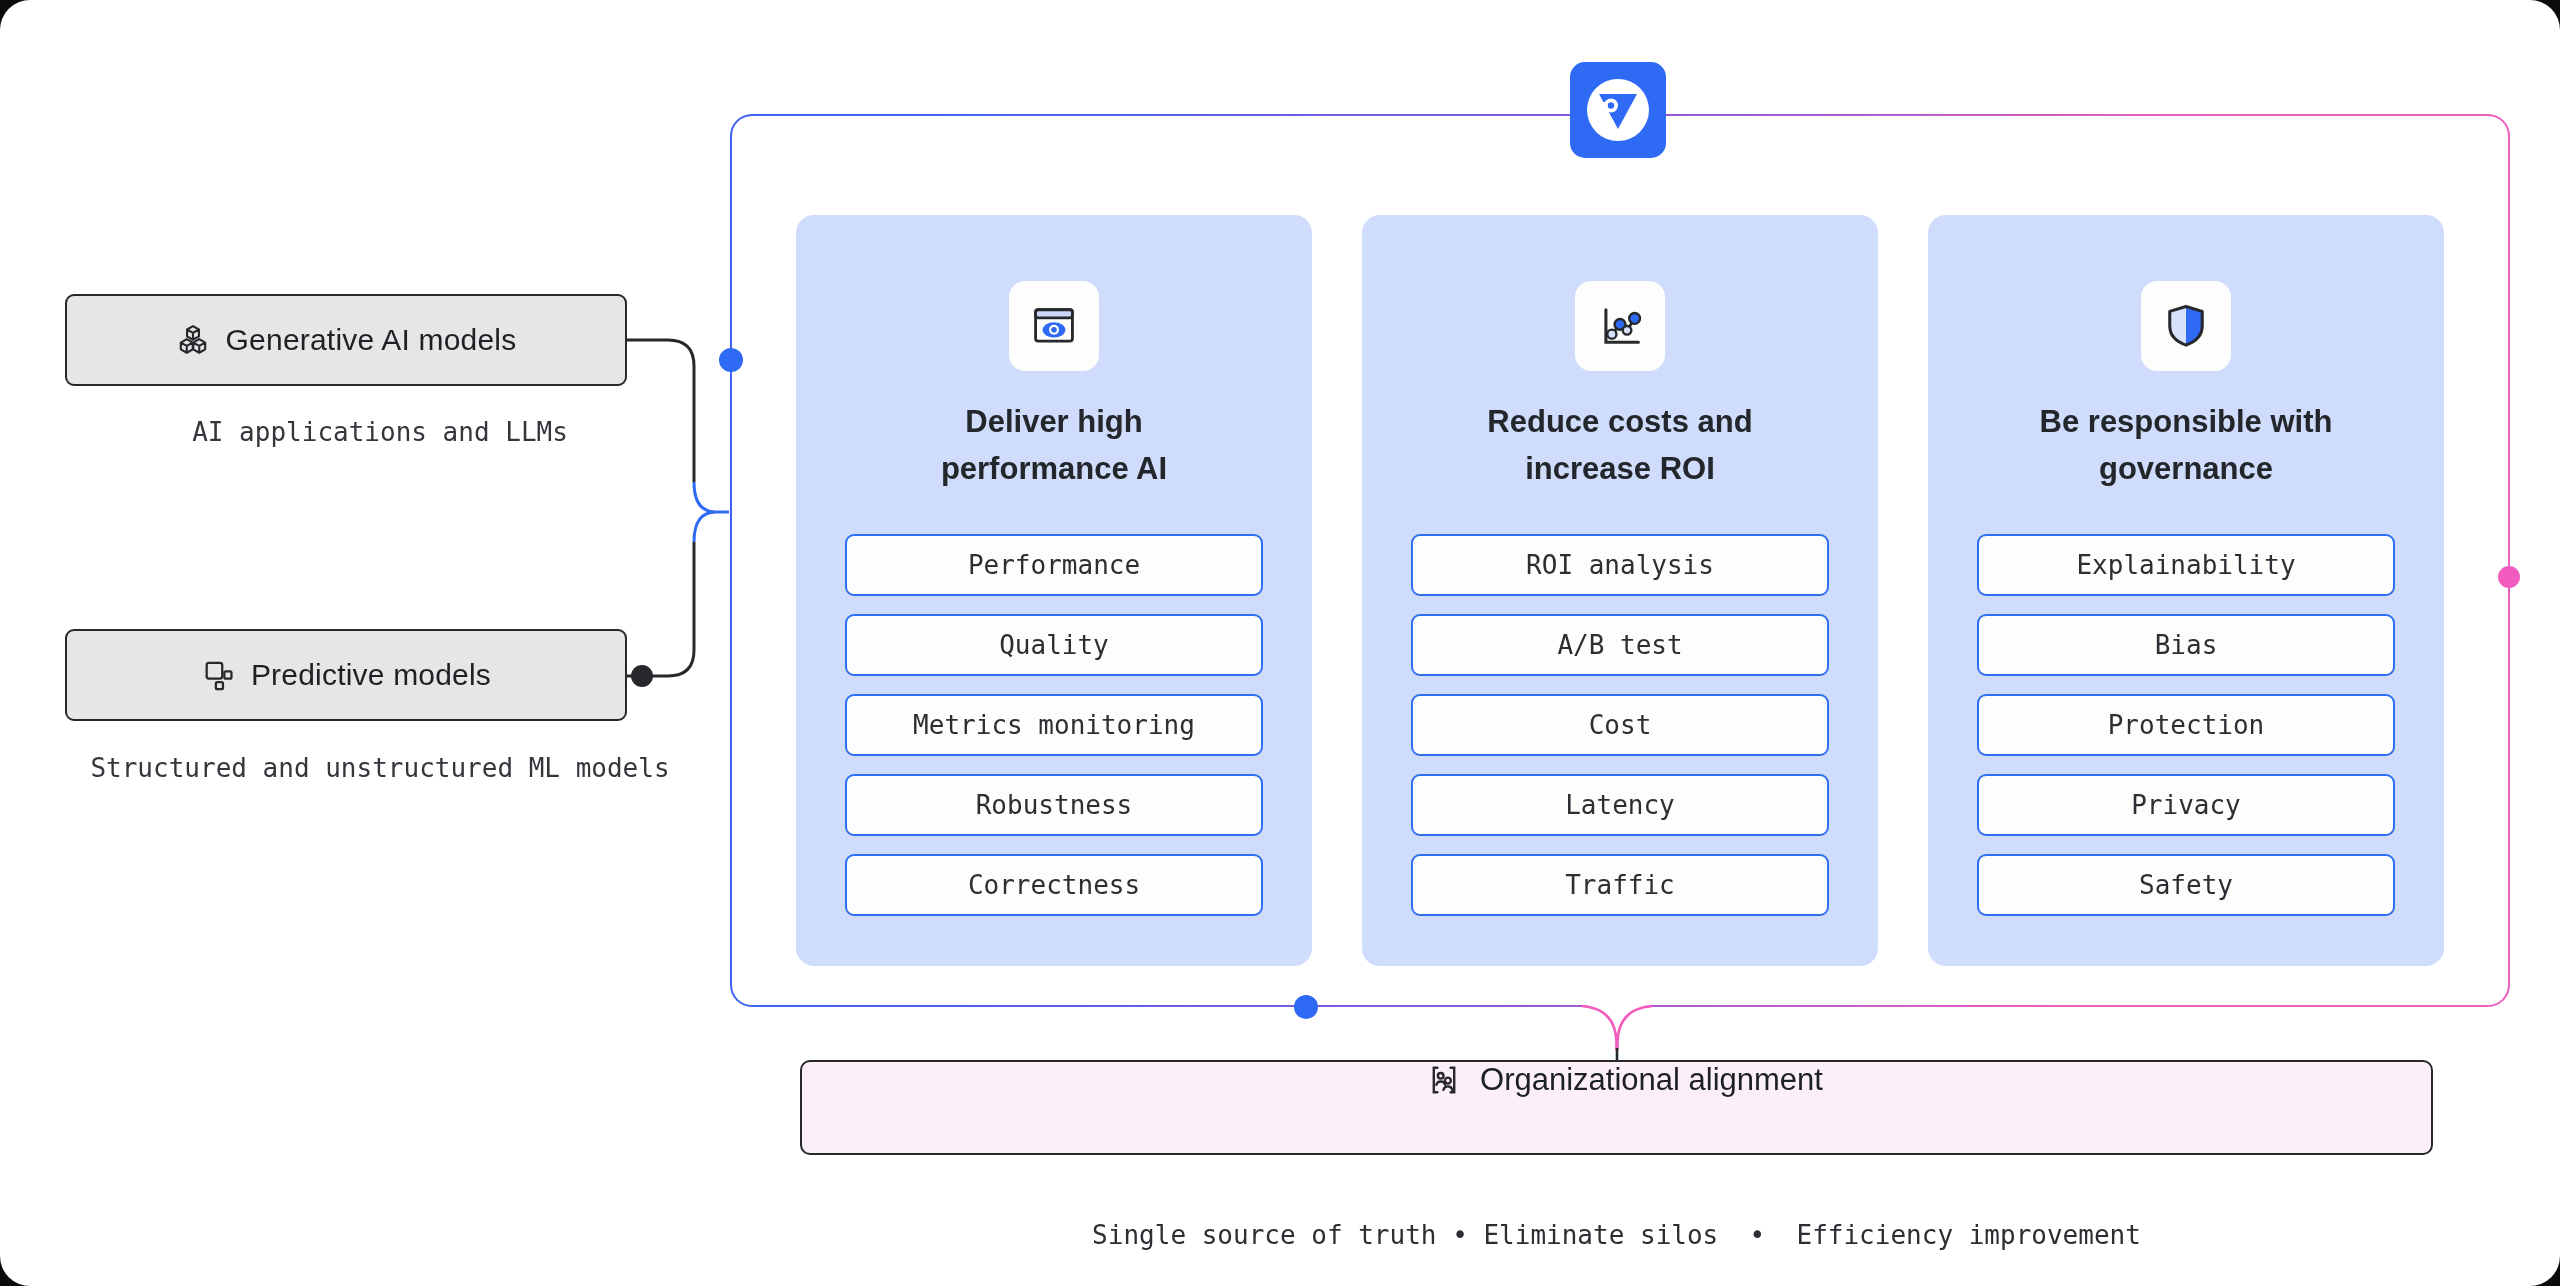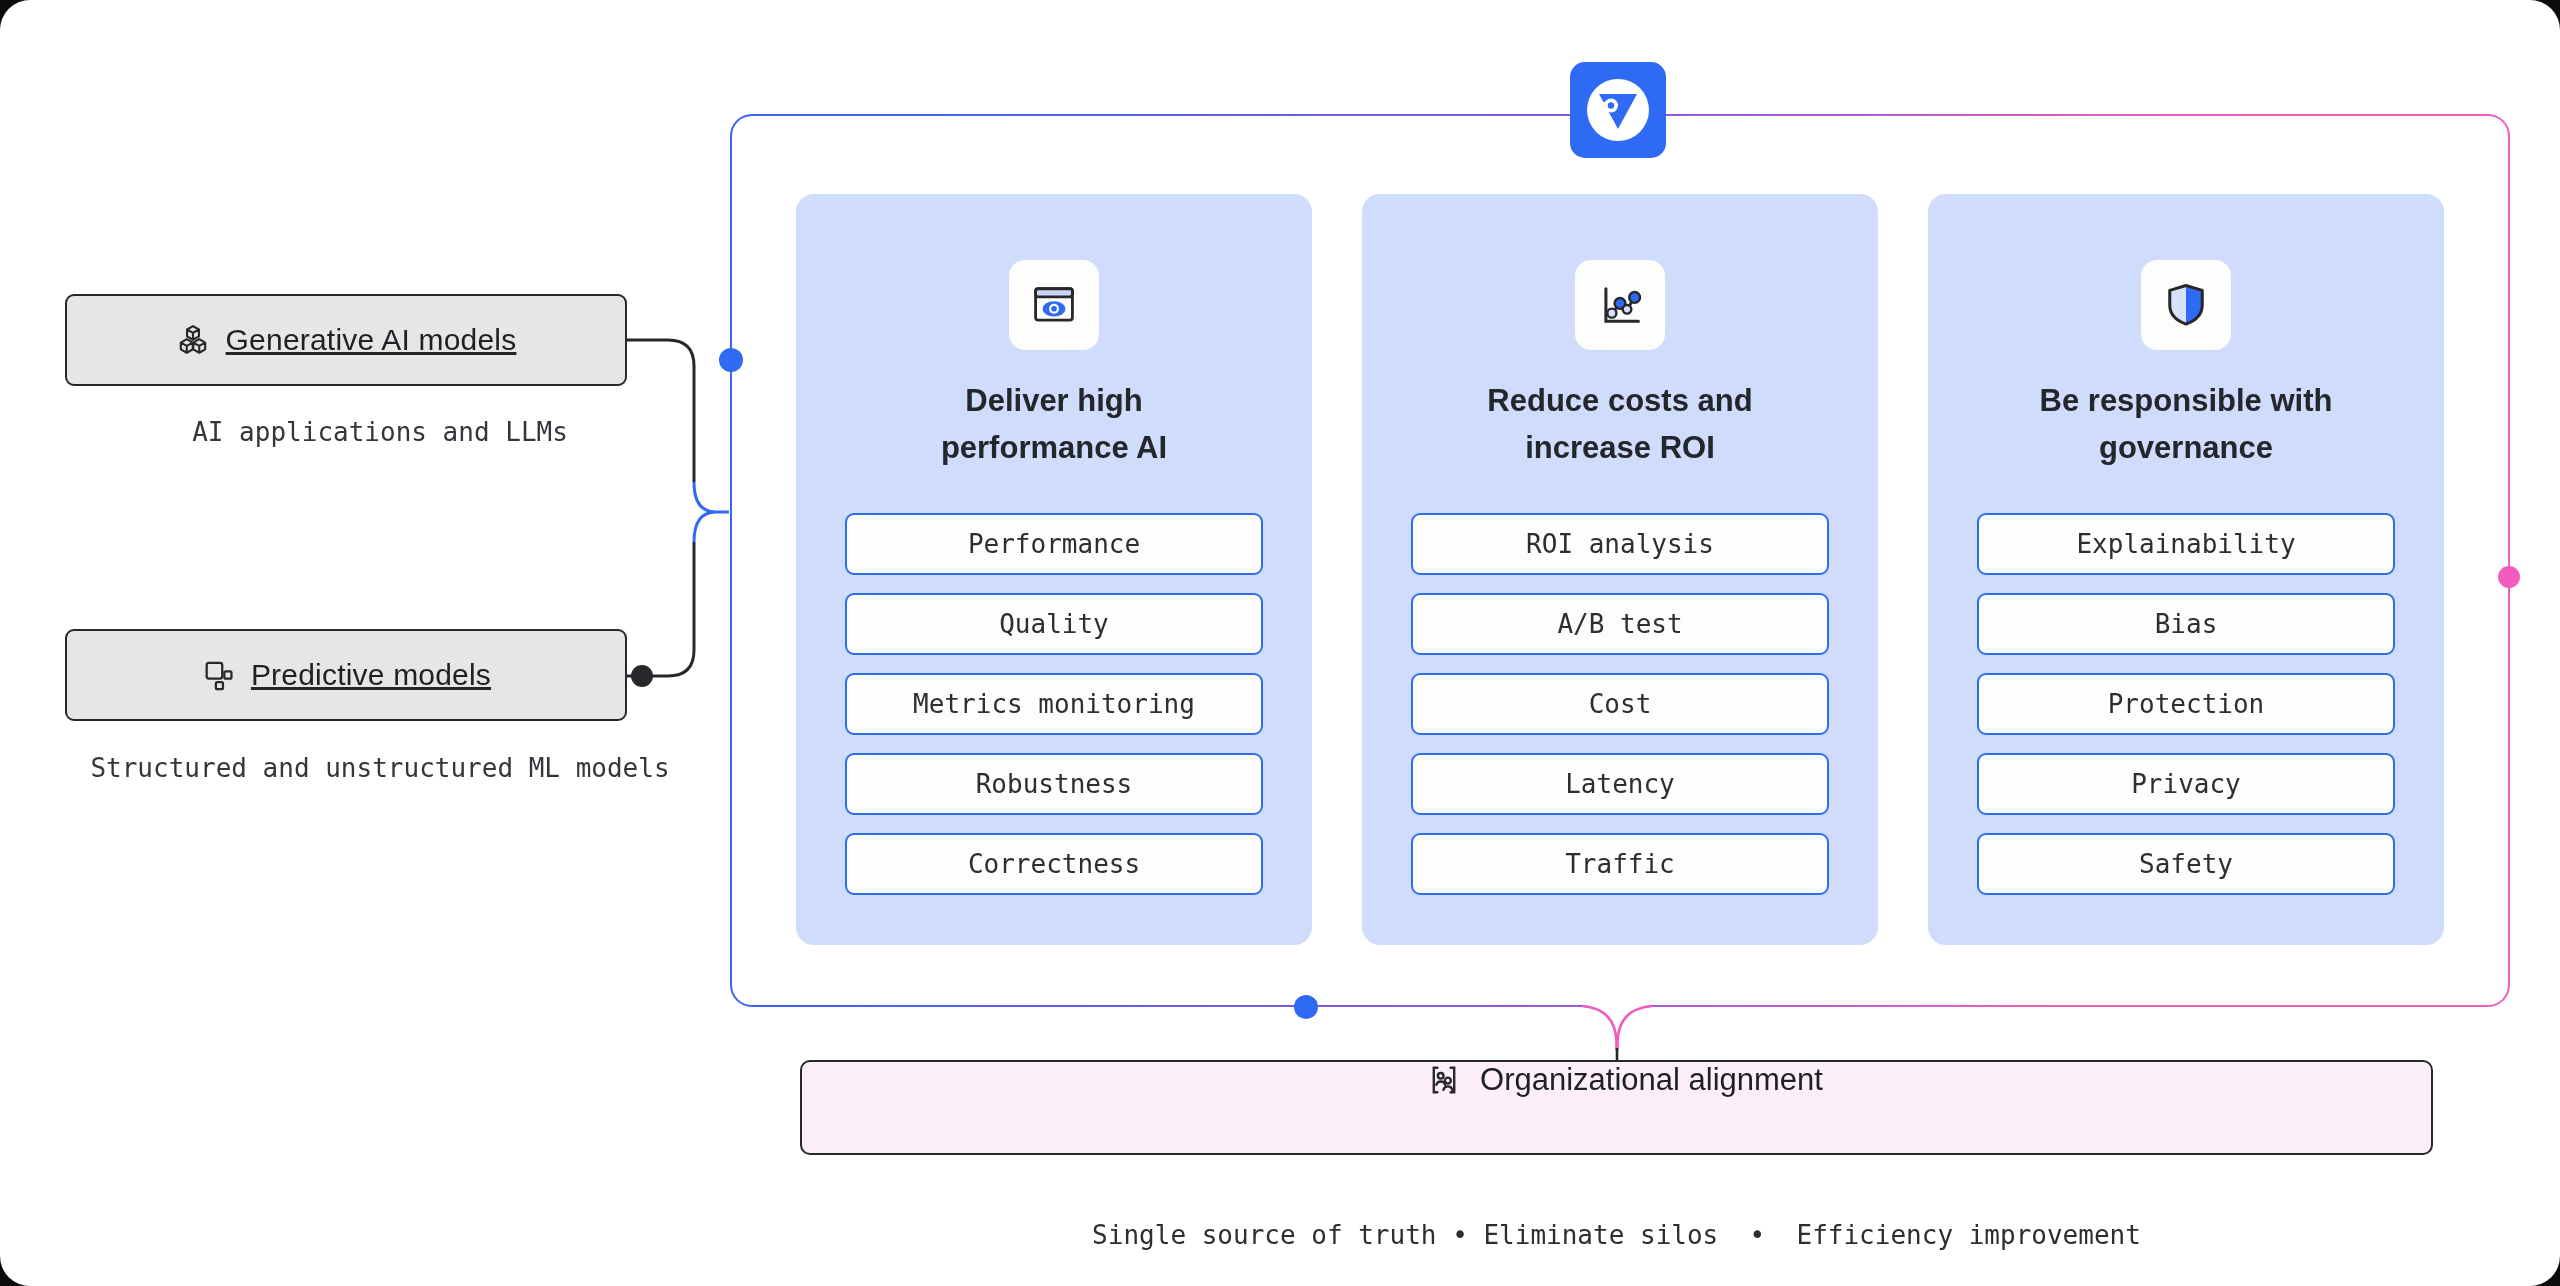--- a/index.html
+++ b/index.html
@@ -7,35 +7,35 @@
     position:relative;width:2560px;height:1286px;background:#ffffff;
     border-radius:30px;overflow:hidden;
     font-family:"Liberation Sans",sans-serif;color:#23262b;
   }
   .mono{font-family:"DejaVu Sans Mono",monospace;}
 
   
   .src-box{
     position:absolute;left:65px;width:562px;height:92px;box-sizing:border-box;
     background:#e6e6e6;border:2.5px solid #26282c;border-radius:9px;
-    display:flex;align-items:center;justify-content:center;gap:16px;text-decoration:underline;
+    display:flex;align-items:center;justify-content:center;gap:16px;
   }
   .src-box .lbl{font-size:30px;font-weight:500;color:#1d2025;letter-spacing:.2px;}
   .src-caption{
     position:absolute;left:0px;width:760px;text-align:center;
     font-size:26px;color:#33373c;
   }
 
   
   .big-frame{
     position:absolute;left:730px;top:114px;width:1780px;height:893px;box-sizing:border-box;
     border:2.5px solid transparent;border-radius:22px;
     background:linear-gradient(#fff,#fff) padding-box,
                linear-gradient(100deg,#3c63f2 8%,#8a5ad9 46%,#ef5fbe 78%) border-box;
-    display:flex;justify-content:center;gap:50px;padding-top:78px;
+    display:flex;justify-content:center;gap:50px;padding-top:99px;
   }
 
   .card{
     width:516px;height:751px;box-sizing:border-box;background:#cfdcfb;border-radius:18px;
     display:flex;flex-direction:column;align-items:center;
   }
   .card-icon-tile{
     margin-top:66px;width:90px;height:90px;background:#fdfdfb;border-radius:16px;
     display:flex;align-items:center;justify-content:center;
   }

